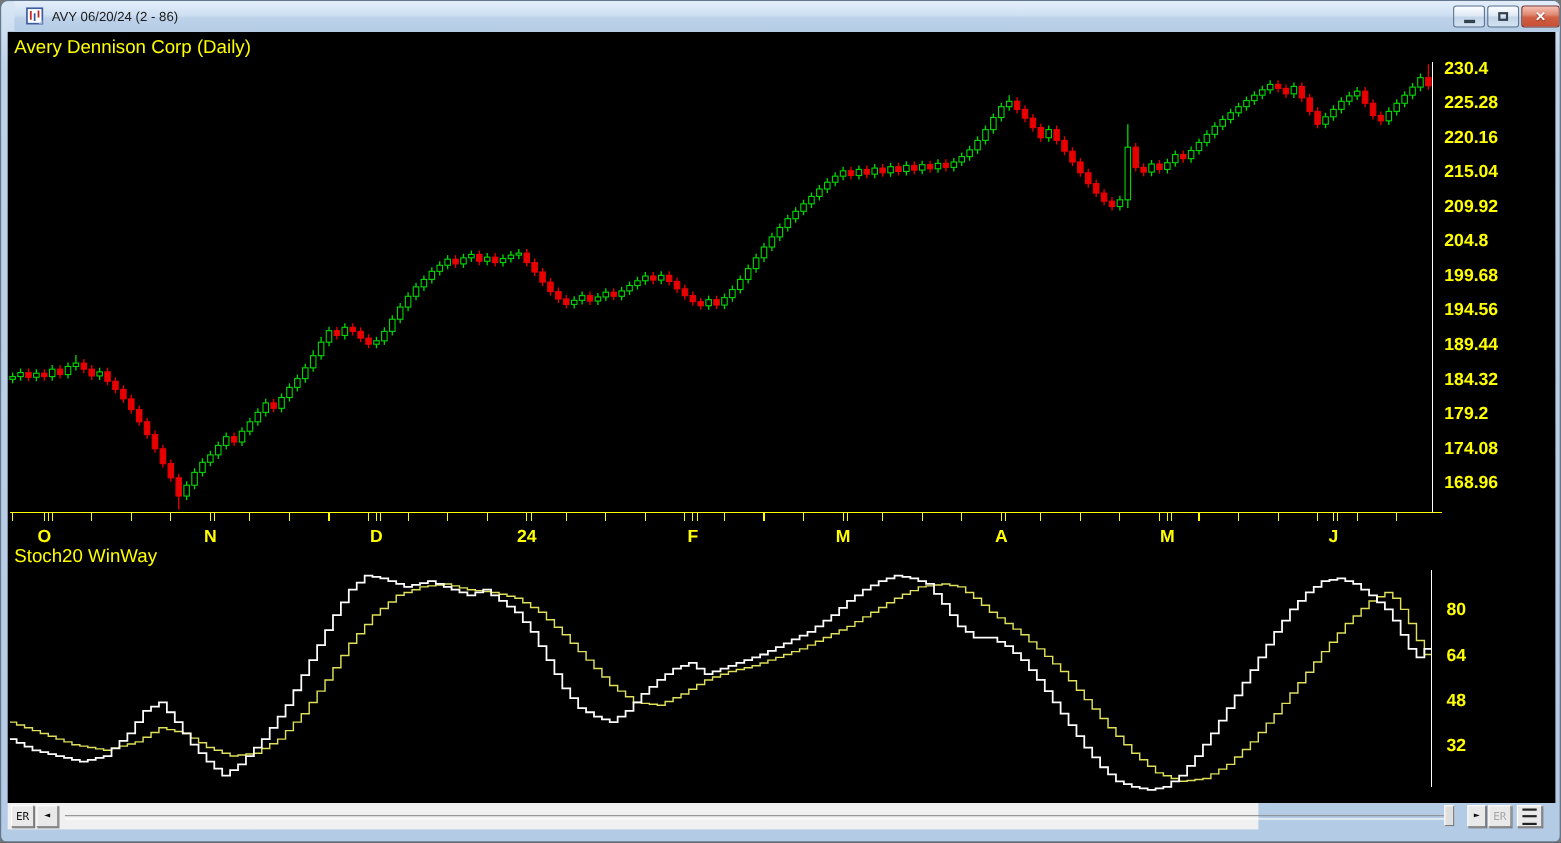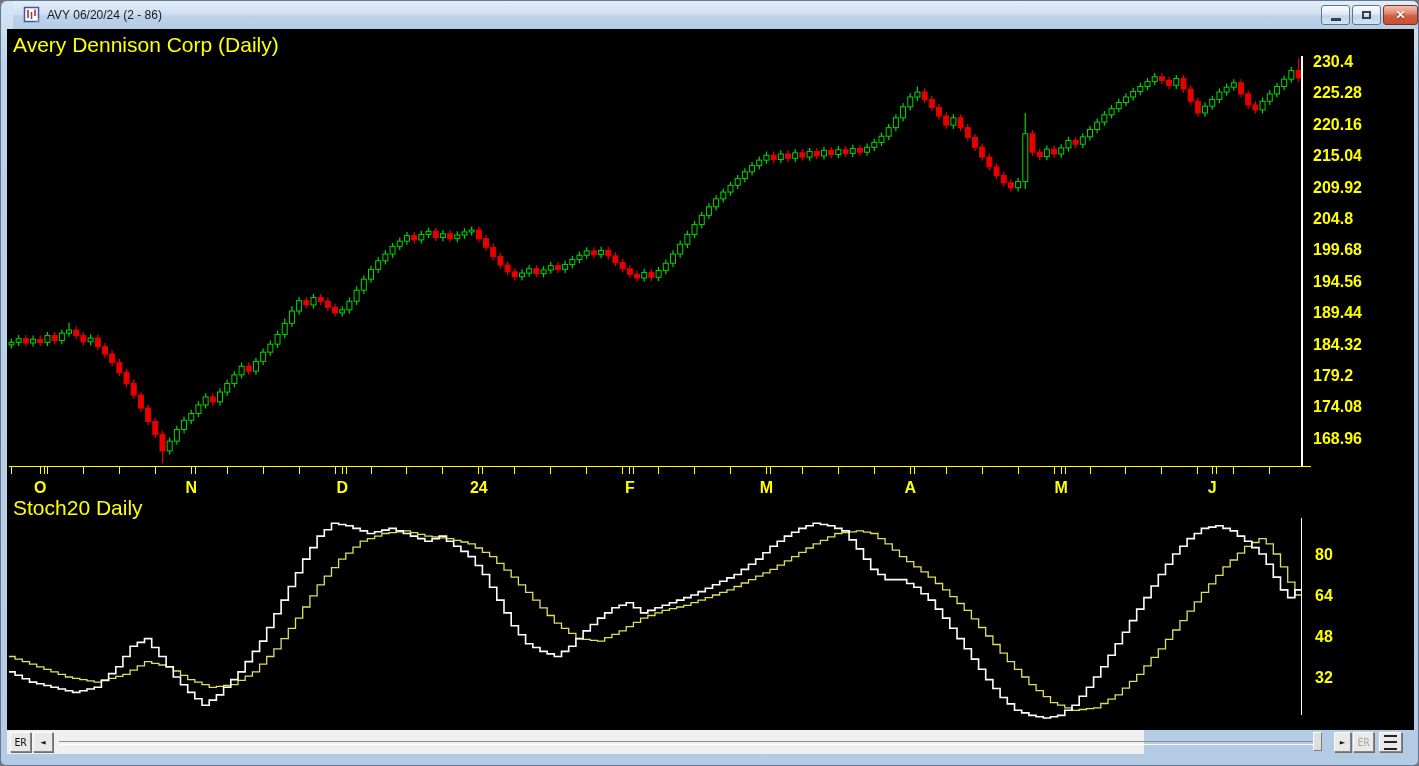--- a/index.html
+++ b/index.html
@@ -13,21 +13,21 @@
   .wbtn{width:29px;height:20px;border:1px solid #5f7591;border-radius:3px;box-sizing:border-box;
     background:linear-gradient(180deg,#fdfeff 0%,#dfeaf5 45%,#c3d5e9 55%,#d4e3f2 100%);
     display:flex;align-items:center;justify-content:center;cursor:default;}
   .wbtn.close{width:35px;border-color:#7c3326;
     background:linear-gradient(180deg,#f5c0b2 0%,#e08a74 40%,#d05f43 55%,#c94f34 100%);}
   .glyph-min{width:10px;height:3px;background:#33414f;margin-top:8px;}
   .glyph-max{width:9px;height:8px;border:2px solid #33414f;box-sizing:border-box;background:transparent;}
   .glyph-close{color:#fff;font-size:12px;font-weight:bold;line-height:1;text-shadow:0 1px 1px #7a2415;}
   .client{position:absolute;left:6px;top:28px;width:1407px;height:701px;background:#000;z-index:1;}
   .chart-svg{position:absolute;left:0;top:0;width:1419px;height:766px;z-index:2;}
-  .panel-title{position:absolute;color:#ffff00;font-size:21px;z-index:3;white-space:nowrap;}
+  .panel-title{position:absolute;color:#ffff00;font-size:17px;z-index:3;white-space:nowrap;}
   .scrollstrip{position:absolute;left:6px;top:729px;width:1137px;height:24px;background:#f0f0f0;z-index:4;}
   .btn3d{position:absolute;top:2px;height:20px;background:#e9e9e9;border:1px solid #858585;
     border-top-color:#fdfdfd;border-left-color:#fdfdfd;box-shadow:1px 1px 0 #6f6f6f;
     box-sizing:border-box;display:flex;align-items:center;justify-content:center;
     font-family:"DejaVu Sans Mono",monospace;font-size:10px;color:#111;cursor:default;}
   .btn3d.disabled{color:#a7a7a7;}
   .arrow-glyph{font-size:9px;line-height:1;}
   .track{position:absolute;left:52px;top:11px;height:2px;border-top:1px solid #8e8e8e;border-bottom:1px solid #ffffff;}
   .thumb{position:absolute;top:2px;width:9px;height:19px;background:#dfdfdf;border:1px solid #7c7c7c;
     border-top-color:#ffffff;border-left-color:#ffffff;box-sizing:border-box;}
@@ -57,21 +57,21 @@
         </div>
       <div class="wbtn close">
           <span class="glyph-close">✕</span>
         </div>
     </div>
   </div>
 
   <div class="client"></div>
 
   <div class="panel-title" style="left:12px;top:32px;">Avery Dennison Corp (Daily)</div>
-  <div class="panel-title" style="left:12px;top:495px;">Stoch20 Daily</div>
+  <div class="panel-title" style="left:12px;top:495px;">Stoch20 WinWay</div>
 
   <svg id="chart" class="chart-svg" viewBox="0 0 1419 766">
       <line x1="10.5" y1="337.6794000000001" x2="10.5" y2="347.49460000000005" stroke="#00d800" stroke-width="1.2"></line>
       <rect x="8" y="341.36010000000005" width="5" height="2.453800000000058" fill="#000000" stroke="#00d800" stroke-width="1"></rect>
       <line x1="17.69" y1="333.99869999999993" x2="17.69" y2="345.0408" stroke="#00d800" stroke-width="1.2"></line>
       <rect x="15.190000000000001" y="337.6794000000001" width="5" height="3.680699999999945" fill="#000000" stroke="#00d800" stroke-width="1"></rect>
       <line x1="24.880000000000003" y1="333.99869999999993" x2="24.880000000000003" y2="345.65425" stroke="#e60000" stroke-width="1.2"></line>
       <rect x="22.380000000000003" y="337.6794000000001" width="5" height="4.294149999999888" fill="#e60000" stroke="#e60000" stroke-width="1"></rect>
       <line x1="32.07" y1="334.6121500000001" x2="32.07" y2="345.65425" stroke="#00d800" stroke-width="1.2"></line>
       <rect x="29.57" y="338.29285000000004" width="5" height="3.680699999999945" fill="#000000" stroke="#00d800" stroke-width="1"></rect>

